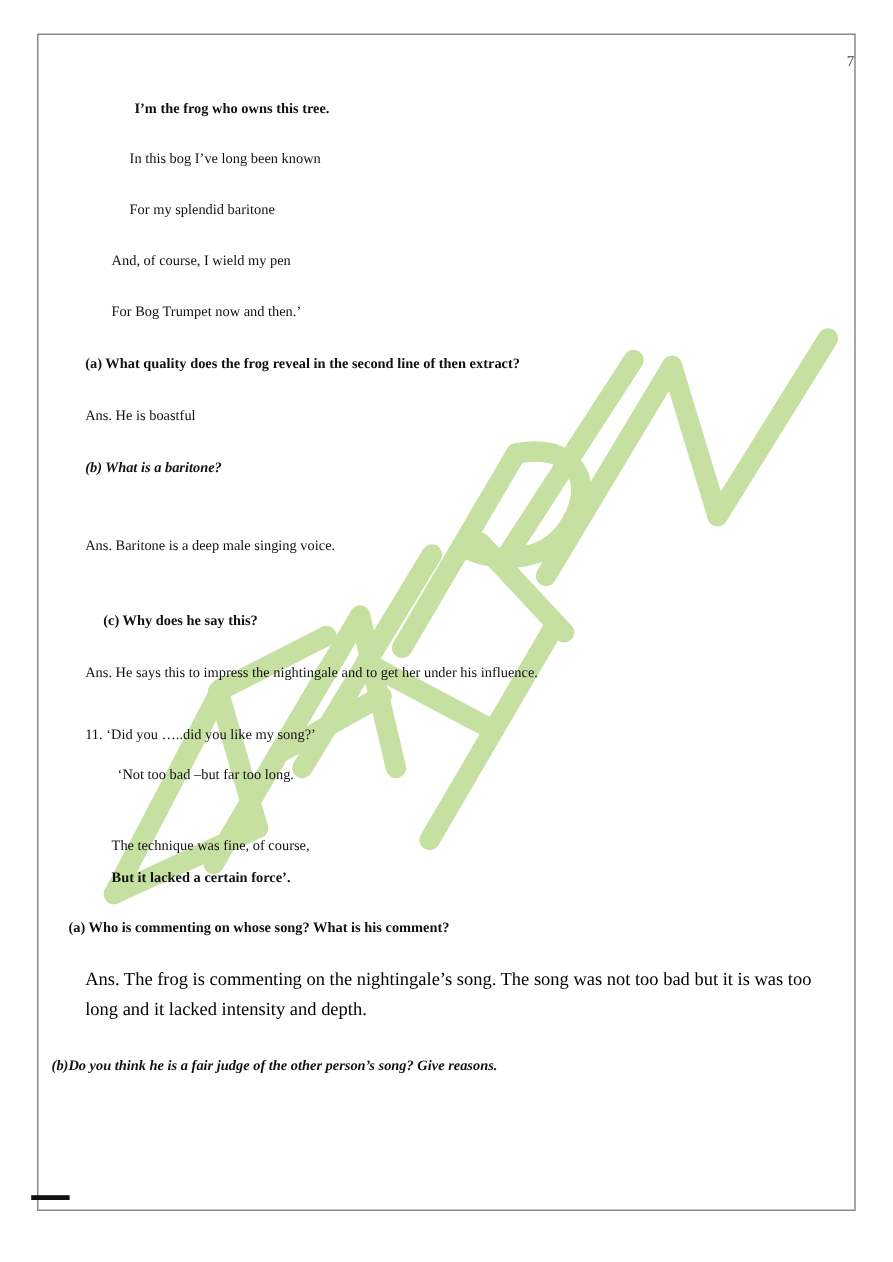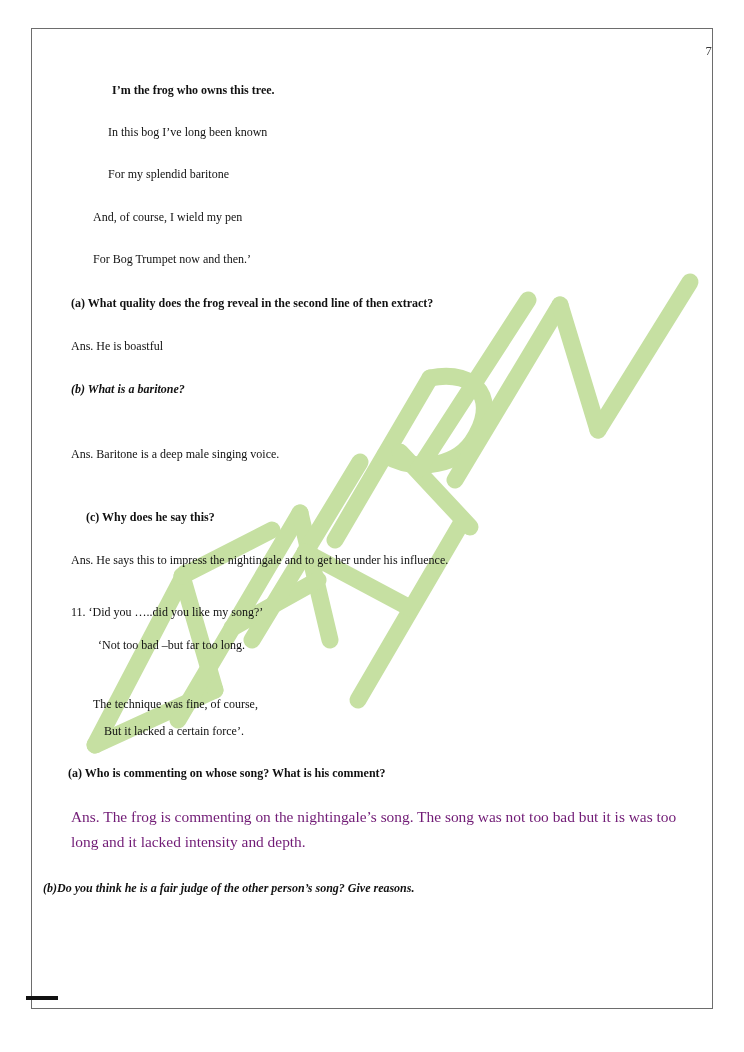--- a/index.html
+++ b/index.html
@@ -68,21 +68,21 @@
     white-space: nowrap;
     color: #111111;
   }
   .line.bold { font-weight: bold; }
   .lead { font-weight: normal; }
 
   .para {
     position: absolute;
     font-size: 15.4px;
     line-height: 24.5px;
-    color: #701a75;
+    color: #000000;
   }
 
   
   #bottom-dash {
     position: absolute;
     left: 26px;
     top: 996px;
     width: 32px;
     height: 4px;
     background: #111111;
@@ -156,25 +156,25 @@
         <div class="line bold" style="left: 71px; top: 379px; font-style: italic;">(b) What is a baritone?</div>
         <div class="line" style="left: 71px; top: 421px; margin-top: 23px;"><span class="lead">Ans</span><span>. Baritone is a deep male singing voice.</span></div>
         <div class="line bold" style="left: 86px; top: 507px;">(c)  Why does he say this?</div>
         <div class="line" style="left: 71px; top: 550px;"><span class="lead">Ans.</span><span> He says this to impress the nightingale and to get her under his influence.</span></div>
       </div>
 
     <div id="item11">
         <div class="line" style="left: 71px; top: 592px; margin-top: 10px;"><span class="lead">11.</span><span> ‘Did you …..did you like my song?’</span></div>
         <div class="line" style="left: 98px; top: 635px; font-family: Liberation Serif, serif;">‘Not too bad –but far too long.</div>
         <div class="line" style="left: 93px; top: 678px; margin-top: 16px;">The technique was fine, of course,</div>
-        <div class="line" style="left: 104px; top: 721px;">But it lacked a certain force’.</div>
+        <div class="line" style="left: 93px; top: 721px; font-weight: bold;">But it lacked a certain force’.</div>
       </div>
 
     <div id="qset2">
-        <div class="line bold" style="left: 68px; top: 763px; text-align: right;">(a)  Who is commenting on whose song? What is his comment?</div>
+        <div class="line bold" style="left: 57px; top: 763px; text-align: right;">(a)  Who is commenting on whose song? What is his comment?</div>
         <div class="para" style="left: 71px; top: 805px; width: 620px;"><span class="lead">Ans.</span><span> The frog is commenting on the nightingale’s song. The song was not too bad but it is was too long and it lacked intensity and depth.</span></div>
         <div class="line bold" style="left: 43px; top: 878px; font-style: italic;">(b)Do you think he is a fair judge of the other person’s song? Give reasons.</div>
       </div>
 
   </div>
 
   <div id="bottom-dash"></div>
 
 </div>
 

